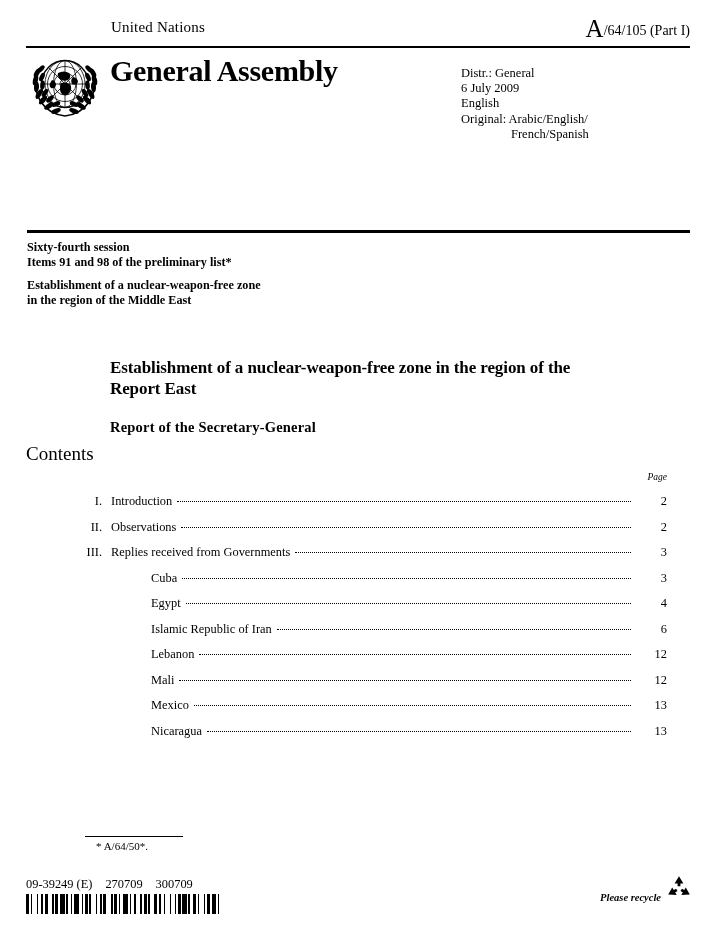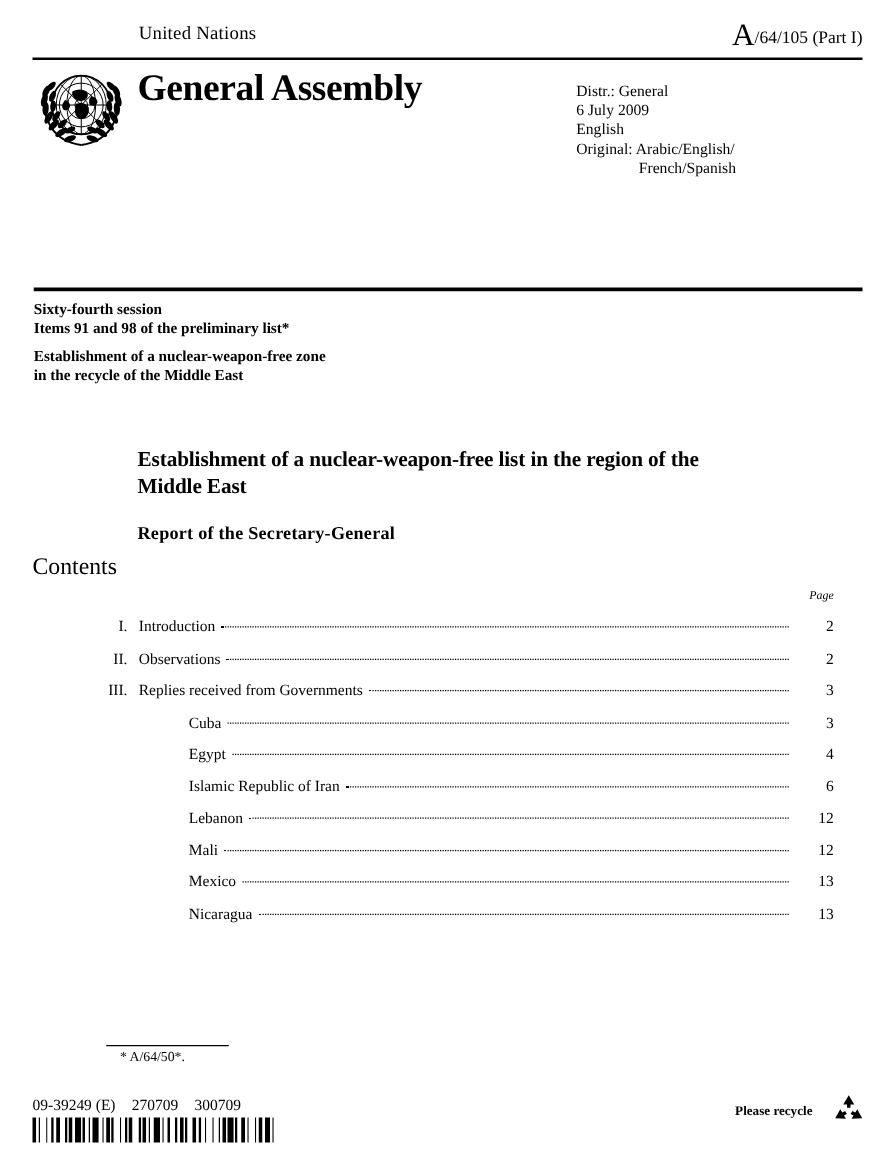--- a/index.html
+++ b/index.html
@@ -221,22 +221,23 @@
     display: flex;
     align-items: stretch;
   }
   .barcode span { display: block; height: 100%; }
 
   .recycle {
     position: absolute;
     right: 22px;
     top: 875px;
     display: flex;
-    align-items: center;
-    gap: 16px;
+    align-items: flex-end;
+    gap: 5px;
+    font-style: italic;
   }
   .recycle-label {
     font-size: 10.5px;
     font-weight: bold;
     white-space: nowrap;
   }
 </style>
 </head>
 <body>
 
@@ -325,26 +326,26 @@
 
   <div class="rule-session"></div>
 
   <div class="session-block">
     <div class="grp">
       <div>Sixty-fourth session</div>
       <div>Items 91 and 98 of the preliminary list*</div>
     </div>
     <div class="grp">
       <div>Establishment of a nuclear-weapon-free zone</div>
-      <div>in the recycle of the Middle East</div>
+      <div>in the region of the Middle East</div>
     </div>
   </div>
 
   <div class="title-block">
-    <div class="doc-title">Establishment of a nuclear-weapon-free list in the region of the Middle East</div>
+    <div class="doc-title">Establishment of a nuclear-weapon-free zone in the region of the Report East</div>
     <div class="doc-subtitle">Report of the Secretary-General</div>
   </div>
 
   <div class="contents-heading">Contents</div>
 
   <div class="toc">
     <div class="toc-pagehdr">Page</div>
     <div id="toc-rows">
         <div class="toc-row">
           <span class="toc-num">I.</span>

